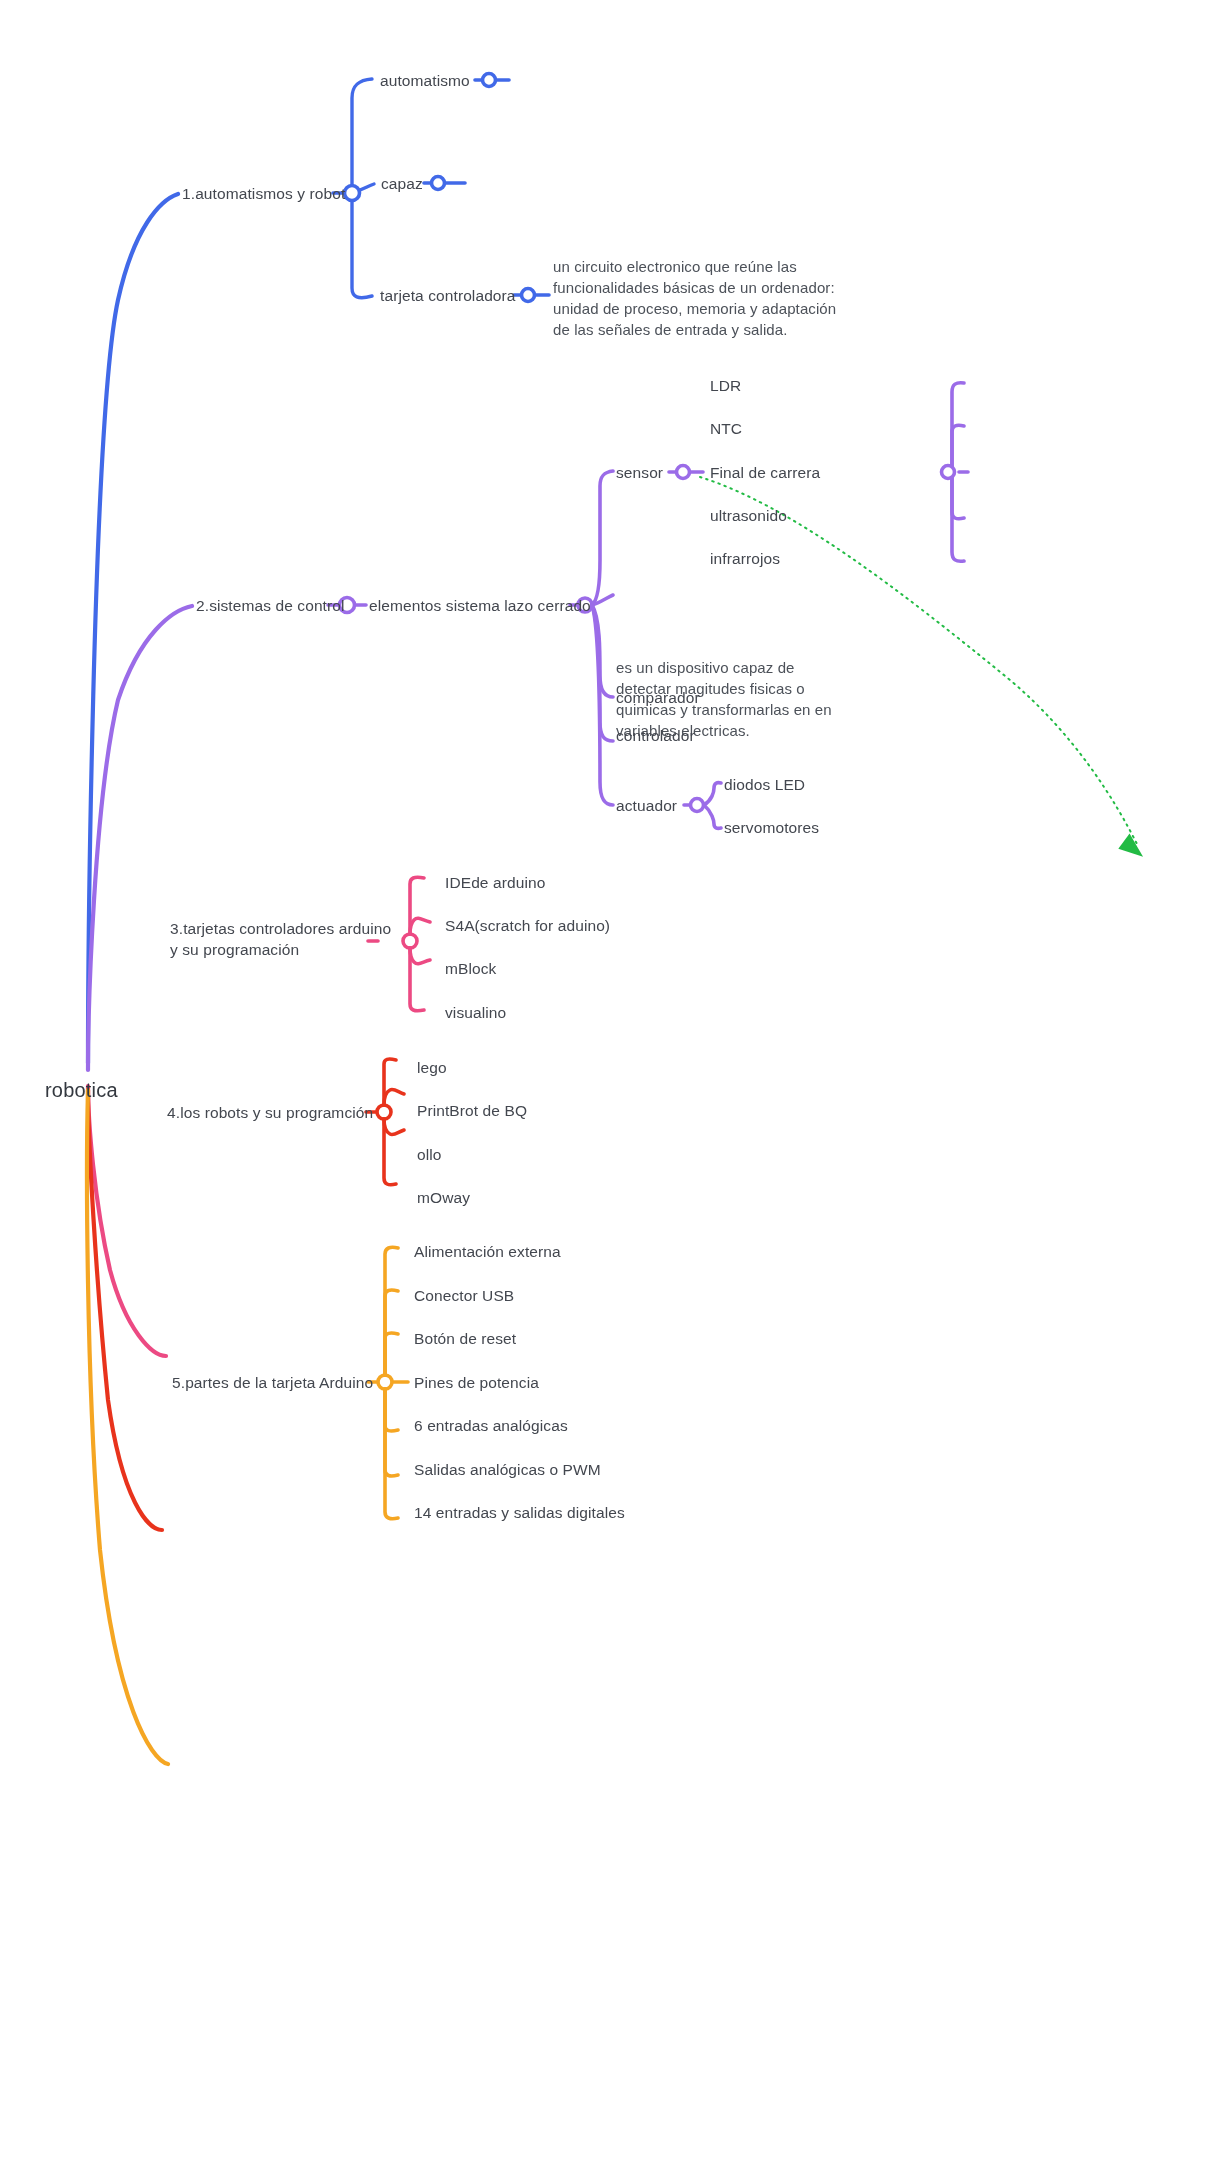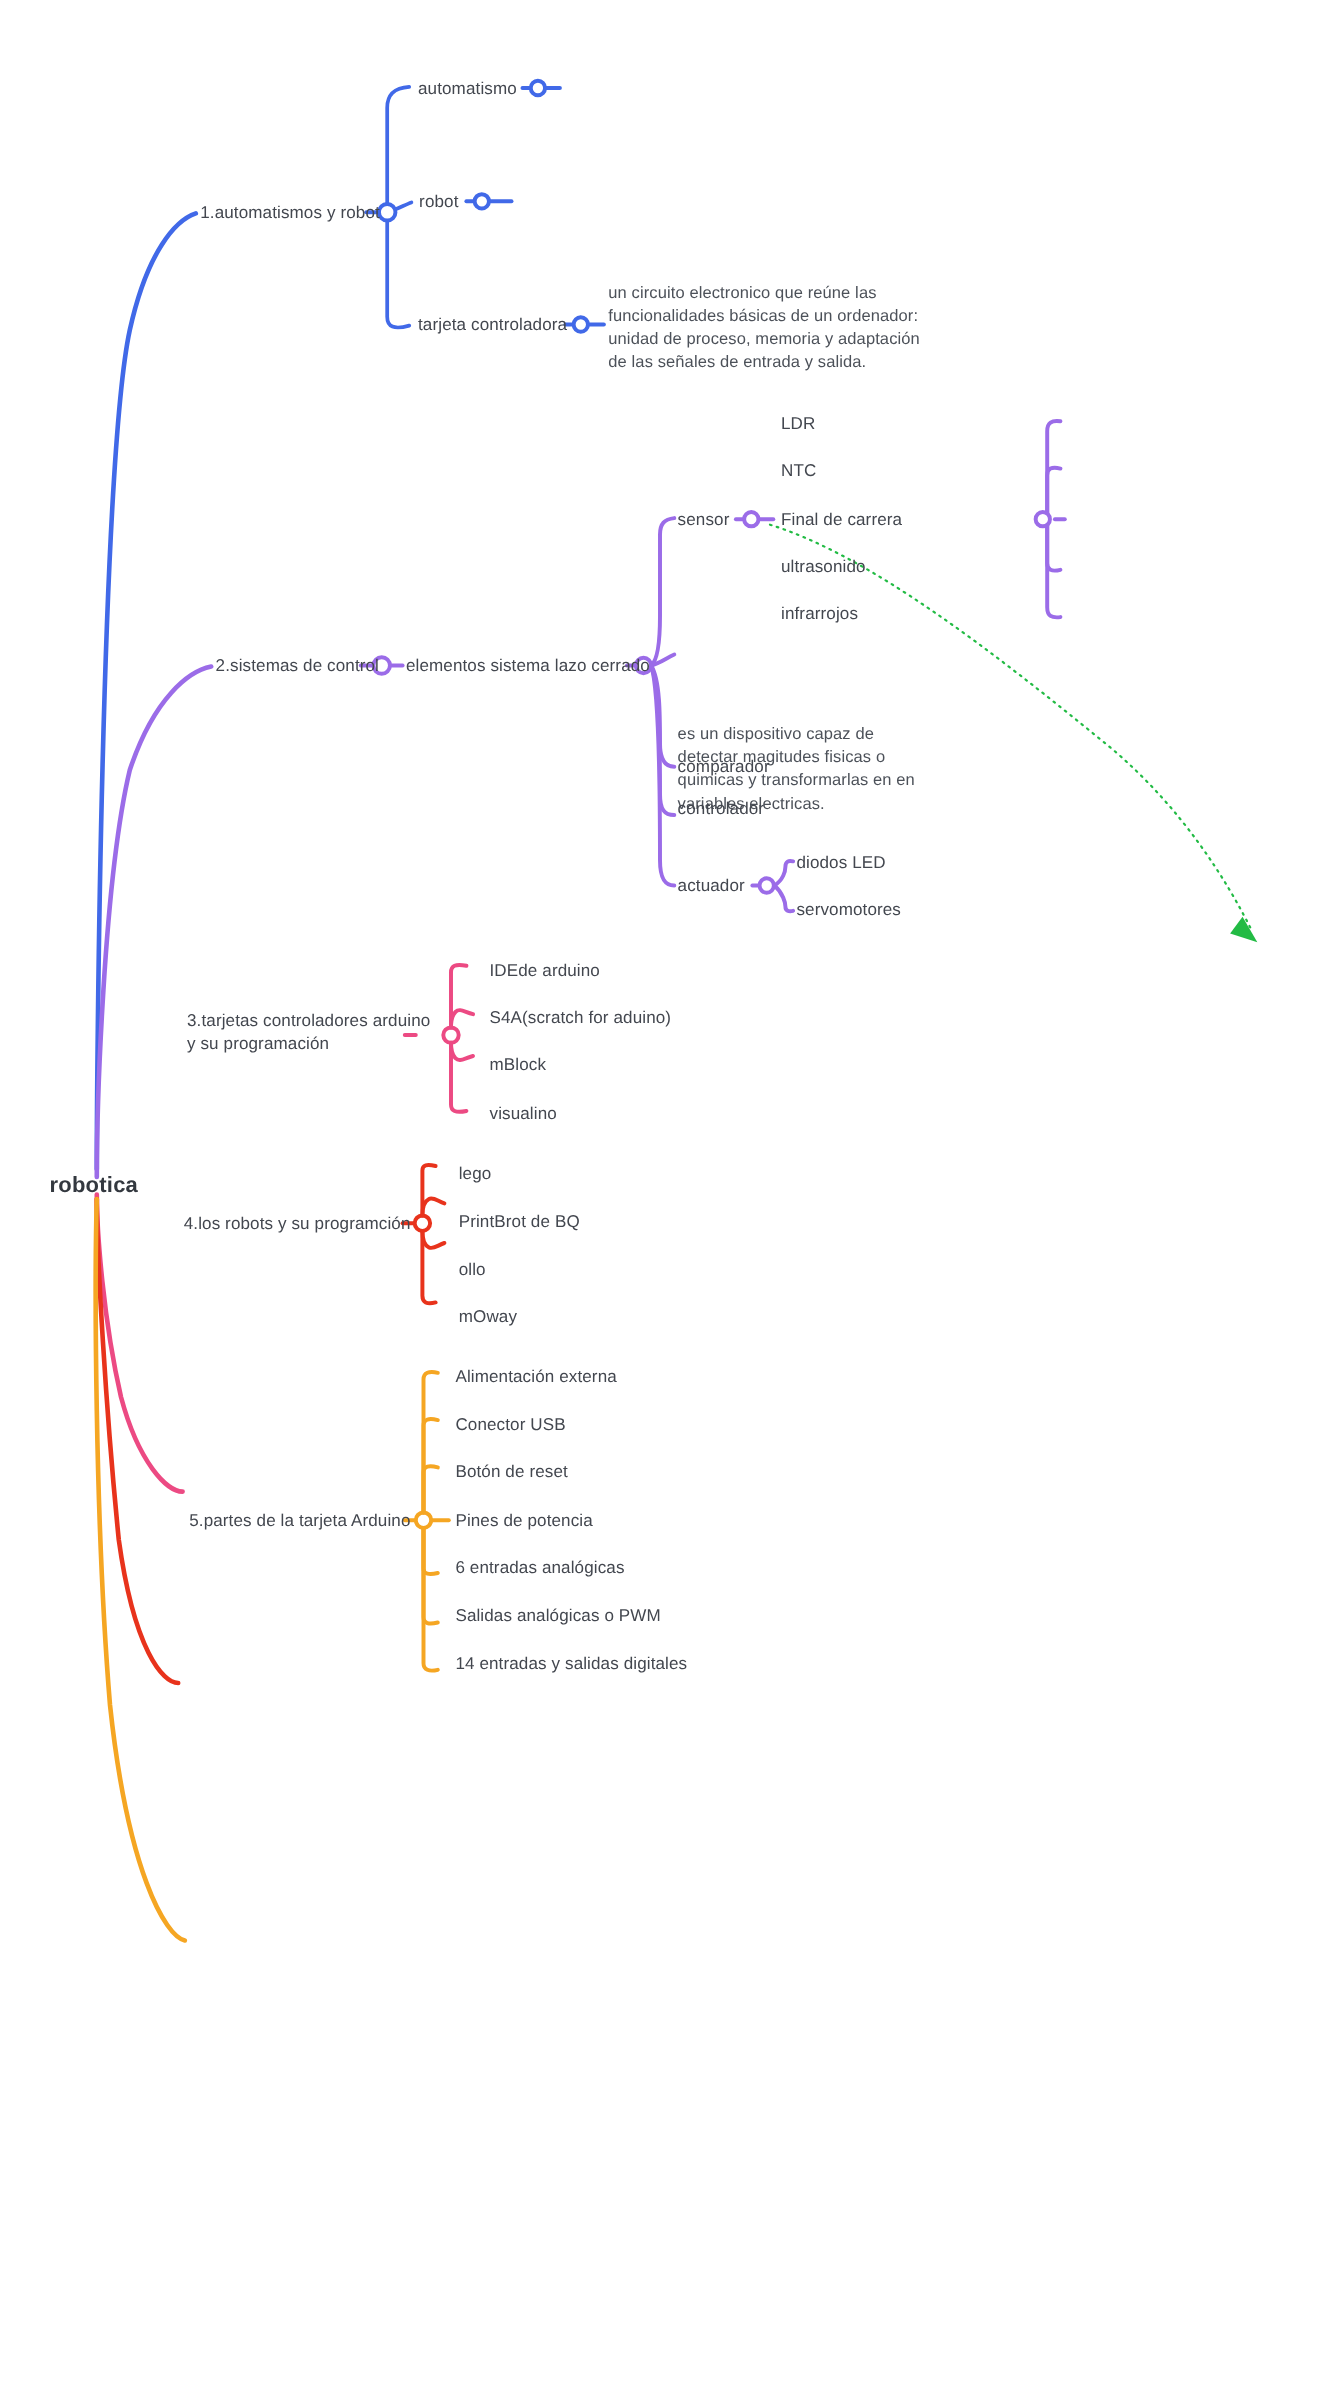--- a/index.html
+++ b/index.html
@@ -35,23 +35,24 @@
     letter-spacing: 0.1px;
   }
   .node-label.desc {
     font-size: 15px;
     line-height: 21px;
     color: #4c5159;
   }
   .root-label {
     position: absolute;
     font-size: 20px;
-    font-weight: bold;
+    font-weight: normal;
     color: #33383f;
     letter-spacing: 0.2px;
+    margin-top: 12px;
   }
   .wrap2 { width: 340px; }
 </style>
 </head>
 <body>
 
 <div id="mindmap-root">
 
   <svg id="edges" viewBox="0 0 1218 2168" xmlns="http://www.w3.org/2000/svg">
 
@@ -134,21 +135,21 @@
     <path d="M 385,1375 C 385,1355 385,1342 385,1338 C 385,1333 390,1332 398,1334" fill="none" stroke="#f5a623" stroke-width="3.6" stroke-linecap="round"></path>
     <path d="M 385,1389 C 385,1410 385,1422 385,1426 C 385,1431 390,1432 398,1430" fill="none" stroke="#f5a623" stroke-width="3.6" stroke-linecap="round"></path>
     <path d="M 385,1389 C 385,1435 385,1464 385,1470 C 385,1476 390,1477 398,1475" fill="none" stroke="#f5a623" stroke-width="3.6" stroke-linecap="round"></path>
     <path d="M 385,1389 C 385,1462 385,1504 385,1512 C 385,1518 390,1520 398,1518" fill="none" stroke="#f5a623" stroke-width="3.6" stroke-linecap="round"></path>
   </svg>
 
   <div class="root-label" style="left:45px; top:1067px;">robotica</div>
 
   <div class="node-label" style="left:182px; top:183px;">1.automatismos y robot</div>
   <div class="node-label" style="left:380px; top:70px;">automatismo</div>
-  <div class="node-label" style="left:381px; top:173px;">robot</div>
+  <div class="node-label" style="left:381px; top:173px;">capaz</div>
   <div class="node-label" style="left:380px; top:285px;">tarjeta controladora</div>
   <div class="node-label desc" style="left:553px; top:256px; width:288px;">un circuito electronico que reúne las funcionalidades básicas de un ordenador: unidad de proceso, memoria y adaptación de las señales de entrada y salida.</div>
 
   <div class="node-label" style="left:196px; top:595px;">2.sistemas de control</div>
   <div class="node-label" style="left:369px; top:595px;">elementos sistema lazo cerrado</div>
 
   <div class="node-label" style="left:616px; top:462px;">sensor</div>
   <div class="node-label" style="left:710px; top:375px;">LDR</div>
   <div class="node-label" style="left:710px; top:418px;">NTC</div>
   <div class="node-label" style="left:710px; top:462px;">Final de carrera</div>

